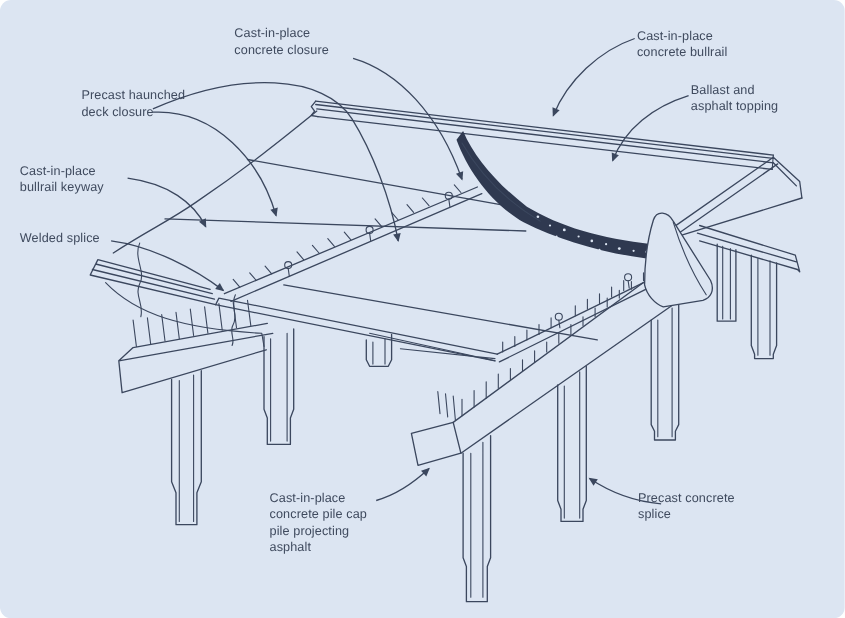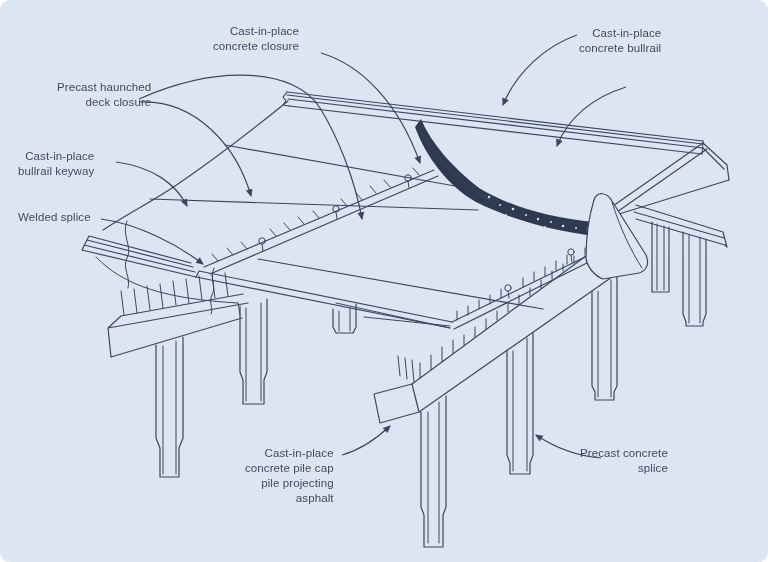--- a/index.html
+++ b/index.html
@@ -9,21 +9,20 @@
     --band:#2f3950;
   }
   html,body{margin:0;padding:0;background:#ffffff;}
   #stage{
     position:relative;
     width:768px;height:562px;
     background:var(--bg);
     border-radius:10px;
     overflow:hidden;
     font-family:"Liberation Sans","DejaVu Sans",sans-serif;
-    text-align:right;
   }
   #drawing{position:absolute;left:0;top:0;}
   .lbl{
     position:absolute;
     color:var(--txt);
     font-size:11.5px;
     line-height:15px;
     letter-spacing:.1px;
     white-space:nowrap;
   }
@@ -190,23 +189,27 @@
   </svg>
 
   <div class="lbl" style="left:213px;top:24px">
     <span>Cast-in-place</span>
     <span>concrete closure</span>
   </div>
   <div class="lbl" style="left:579px;top:26px">
     <span>Cast-in-place</span>
     <span>concrete bullrail</span>
   </div>
-  <div class="lbl" style="left:57px;top:80px">
+  <div class="lbl" style="left:74px;top:80px">
     <span>Precast haunched</span>
     <span>deck closure</span>
+  </div>
+  <div class="lbl" style="left:628px;top:75px">
+    <span>Ballast and</span>
+    <span>asphalt topping</span>
   </div>
   <div class="lbl" style="left:18px;top:149px">
     <span>Cast-in-place</span>
     <span>bullrail keyway</span>
   </div>
   <div class="lbl" style="left:18px;top:210px">
     <span>Welded splice</span>
   </div>
   <div class="lbl" style="left:245px;top:446px">
     <span>Cast-in-place</span>

